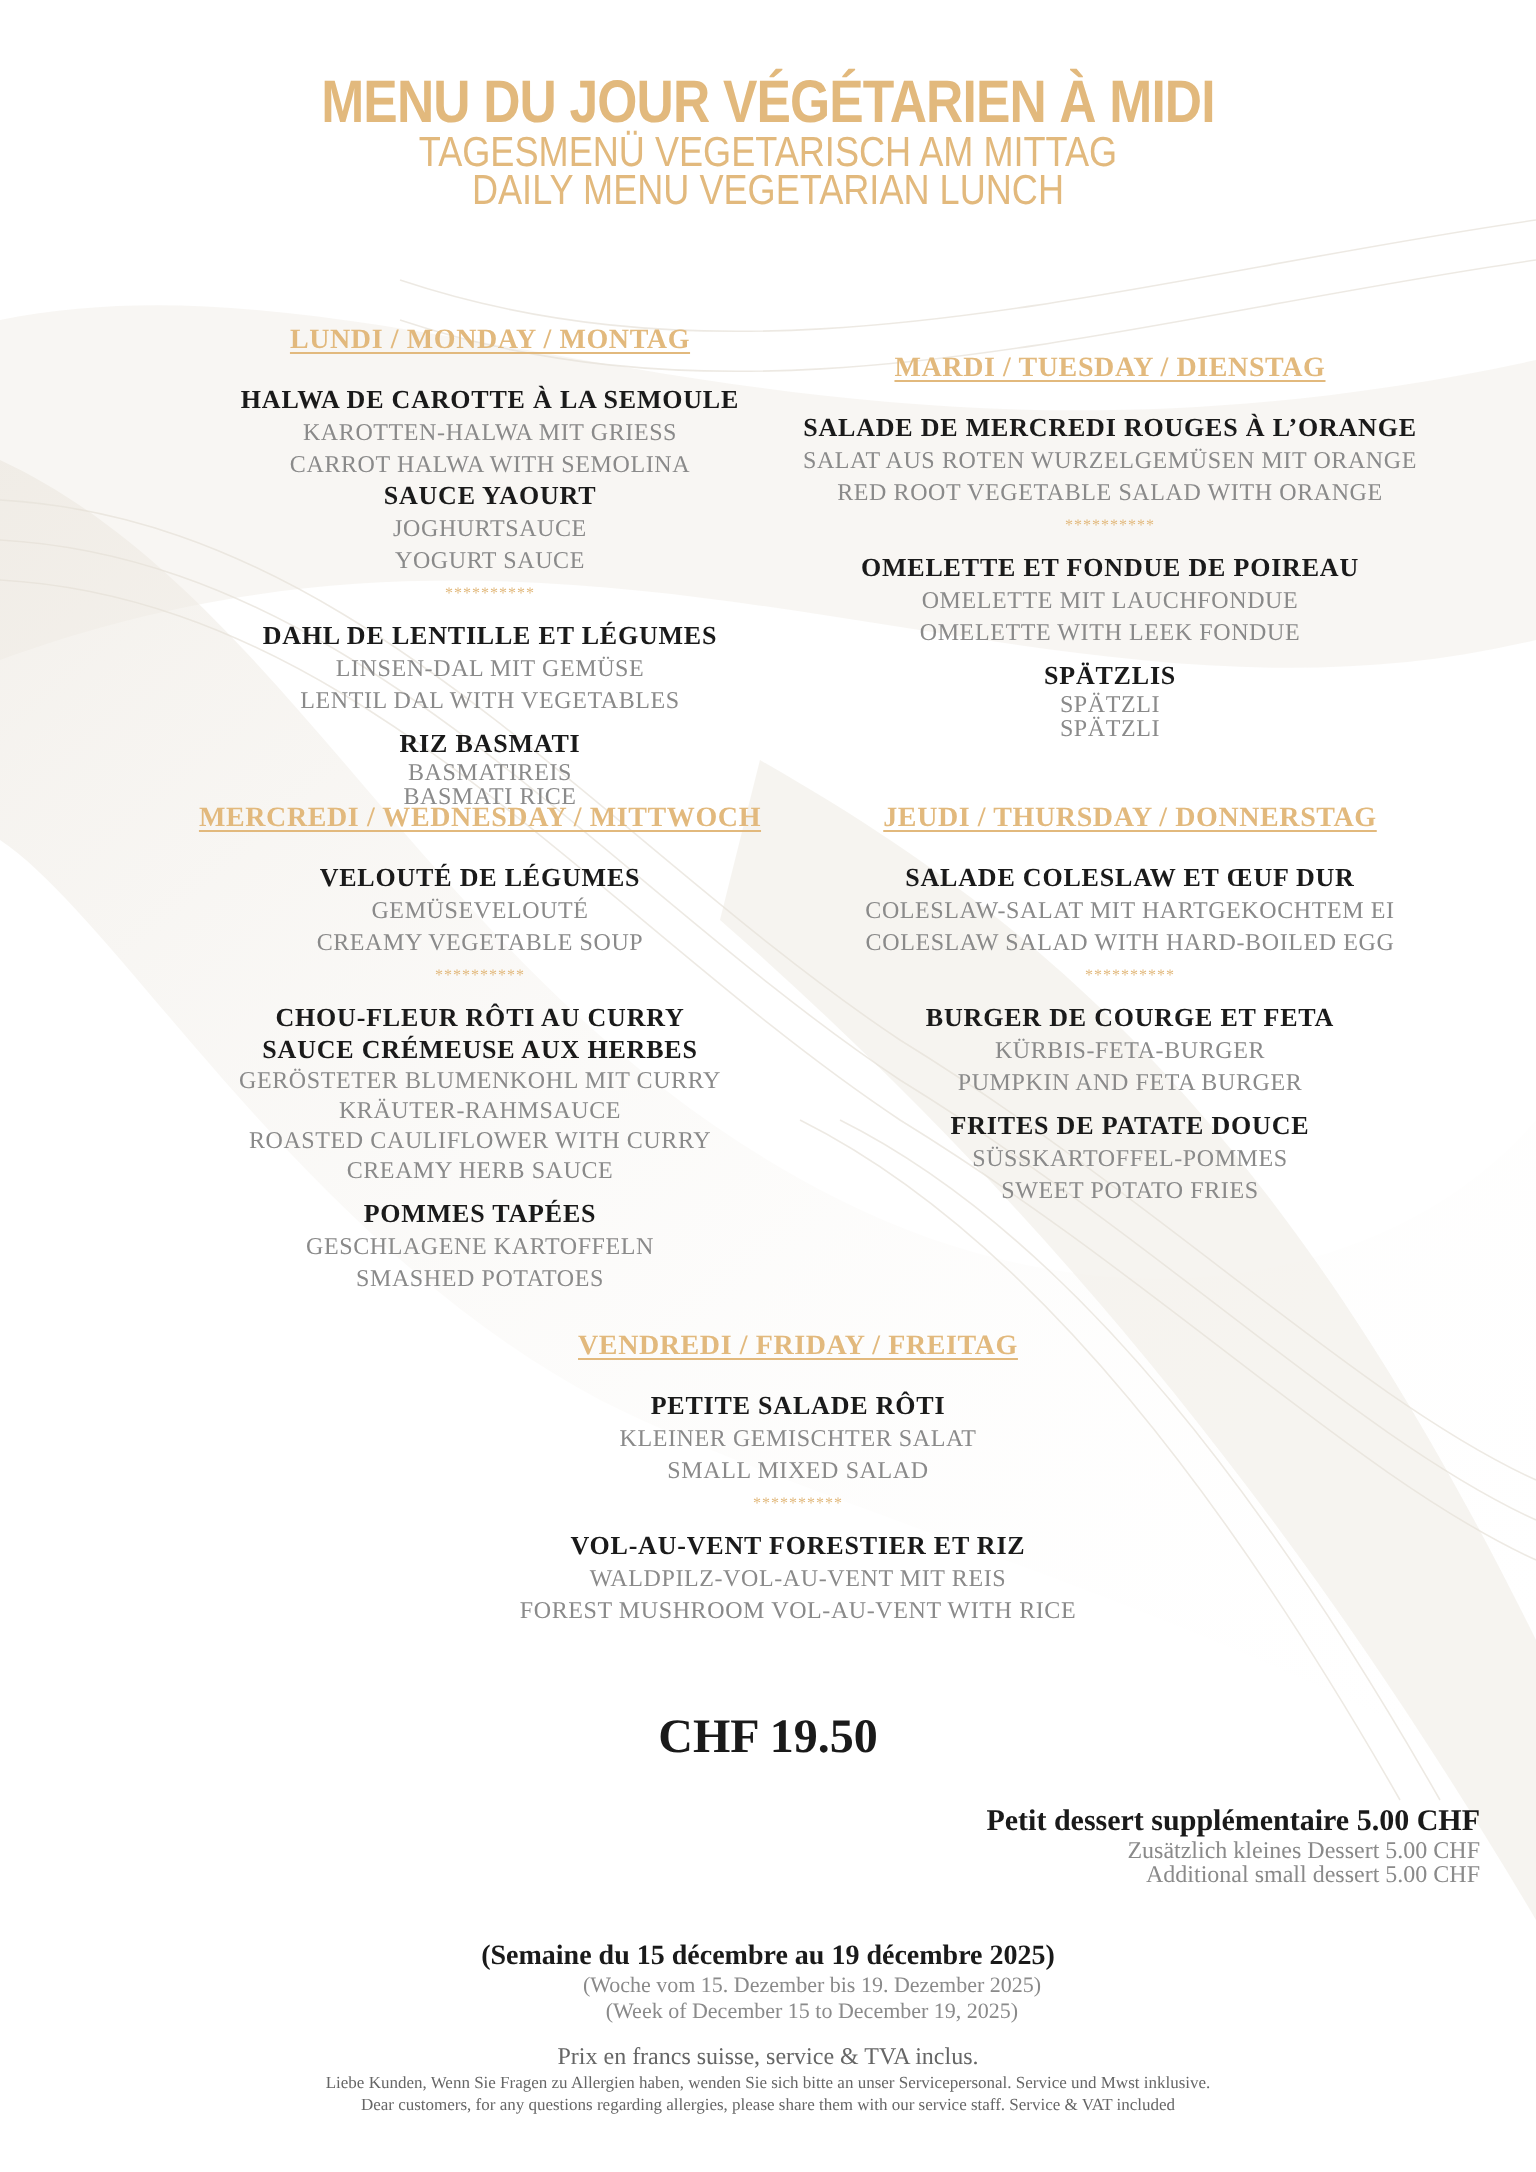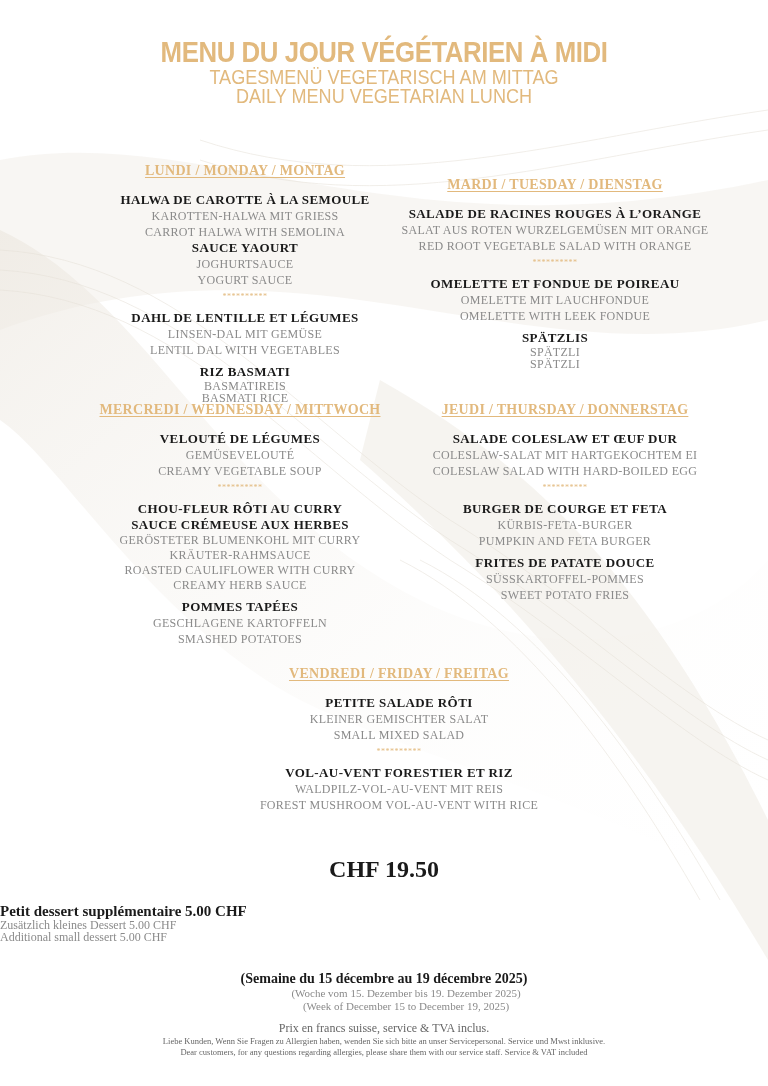--- a/index.html
+++ b/index.html
@@ -14,21 +14,21 @@
   .title-fr { font-family:"Liberation Sans", "DejaVu Sans", sans-serif; font-weight:bold; font-size:30px; line-height:31px; letter-spacing:-0.5px; transform:scaleX(0.86); }
   .title-de, .title-en { font-family:"Liberation Sans", "DejaVu Sans", sans-serif; font-size:21px; line-height:19px; transform:scaleX(0.86); }
   .day { position:absolute; text-align:center; }
   .day-head { color:#e2b97d; font-size:14px; letter-spacing:0.3px; text-decoration:underline; text-underline-offset:2px; margin-bottom:13px; font-weight:bold; }
   .dish-fr { color:#1a1a1a; font-size:13px; font-weight:bold; letter-spacing:0.4px; line-height:16px; }
   .dish-sub { color:#8a8a8a; font-size:12px; letter-spacing:0.3px; line-height:16px; }
   .dish-sub.tight { line-height:12px; }
   .sep { color:#e2b97d; font-size:8px; line-height:10px; margin:4px 0 8px; letter-spacing:0.5px; }
   .gap { height:6px; }
   .price { position:absolute; top:856px; left:0; width:768px; text-align:center; font-size:24px; font-weight:bold; color:#1a1a1a; }
-  .dessert { position:absolute; top:903px; left:0; width:740px; text-align:left; }
+  .dessert { position:absolute; top:903px; left:0; width:740px; text-align:right; }
   .dessert .fr { font-size:15px; font-weight:bold; color:#1a1a1a; line-height:16px; }
   .dessert .sub { font-size:12px; color:#8a8a8a; line-height:12px; }
   .week { position:absolute; top:961px; left:0; width:768px; text-align:center;margin-top:10px; }
   .week .fr { font-size:14px; font-weight:bold; color:#1a1a1a; line-height:16px; }
   .week .sub { font-size:11px; color:#8a8a8a; line-height:13px;padding-left:44px; }
   .footer { position:absolute; top:1020px; left:0; width:768px; text-align:center; color:#666; }
   .footer .l1 { font-size:12px; line-height:16px; }
   .footer .l2 { font-size:12px; line-height:16px; }
   .footer .l3, .footer .l4 { font-size:8.5px; line-height:11px; }
 </style>
@@ -77,21 +77,21 @@
     <div class="dish-sub">LINSEN-DAL MIT GEMÜSE</div>
     <div class="dish-sub">LENTIL DAL WITH VEGETABLES</div>
     <div class="gap"></div>
     <div class="dish-fr">RIZ BASMATI</div>
     <div class="dish-sub tight">BASMATIREIS</div>
     <div class="dish-sub tight">BASMATI RICE</div>
   </div>
 
   <div class="day" style="left:390px; top:141px; width:330px;margin-top:36px;">
     <div class="day-head">MARDI / TUESDAY / DIENSTAG</div>
-    <div class="dish-fr">SALADE DE RACINES ROUGES À L’ORANGE</div>
+    <div class="dish-fr">SALADE DE MERCREDI ROUGES À L’ORANGE</div>
     <div class="dish-sub">SALAT AUS ROTEN WURZELGEMÜSEN MIT ORANGE</div>
     <div class="dish-sub">RED ROOT VEGETABLE SALAD WITH ORANGE</div>
     <div class="sep">**********</div>
     <div class="dish-fr">OMELETTE ET FONDUE DE POIREAU</div>
     <div class="dish-sub">OMELETTE MIT LAUCHFONDUE</div>
     <div class="dish-sub">OMELETTE WITH LEEK FONDUE</div>
     <div class="gap"></div>
     <div class="dish-fr">SPÄTZLIS</div>
     <div class="dish-sub tight">SPÄTZLI</div>
     <div class="dish-sub tight">SPÄTZLI</div>

